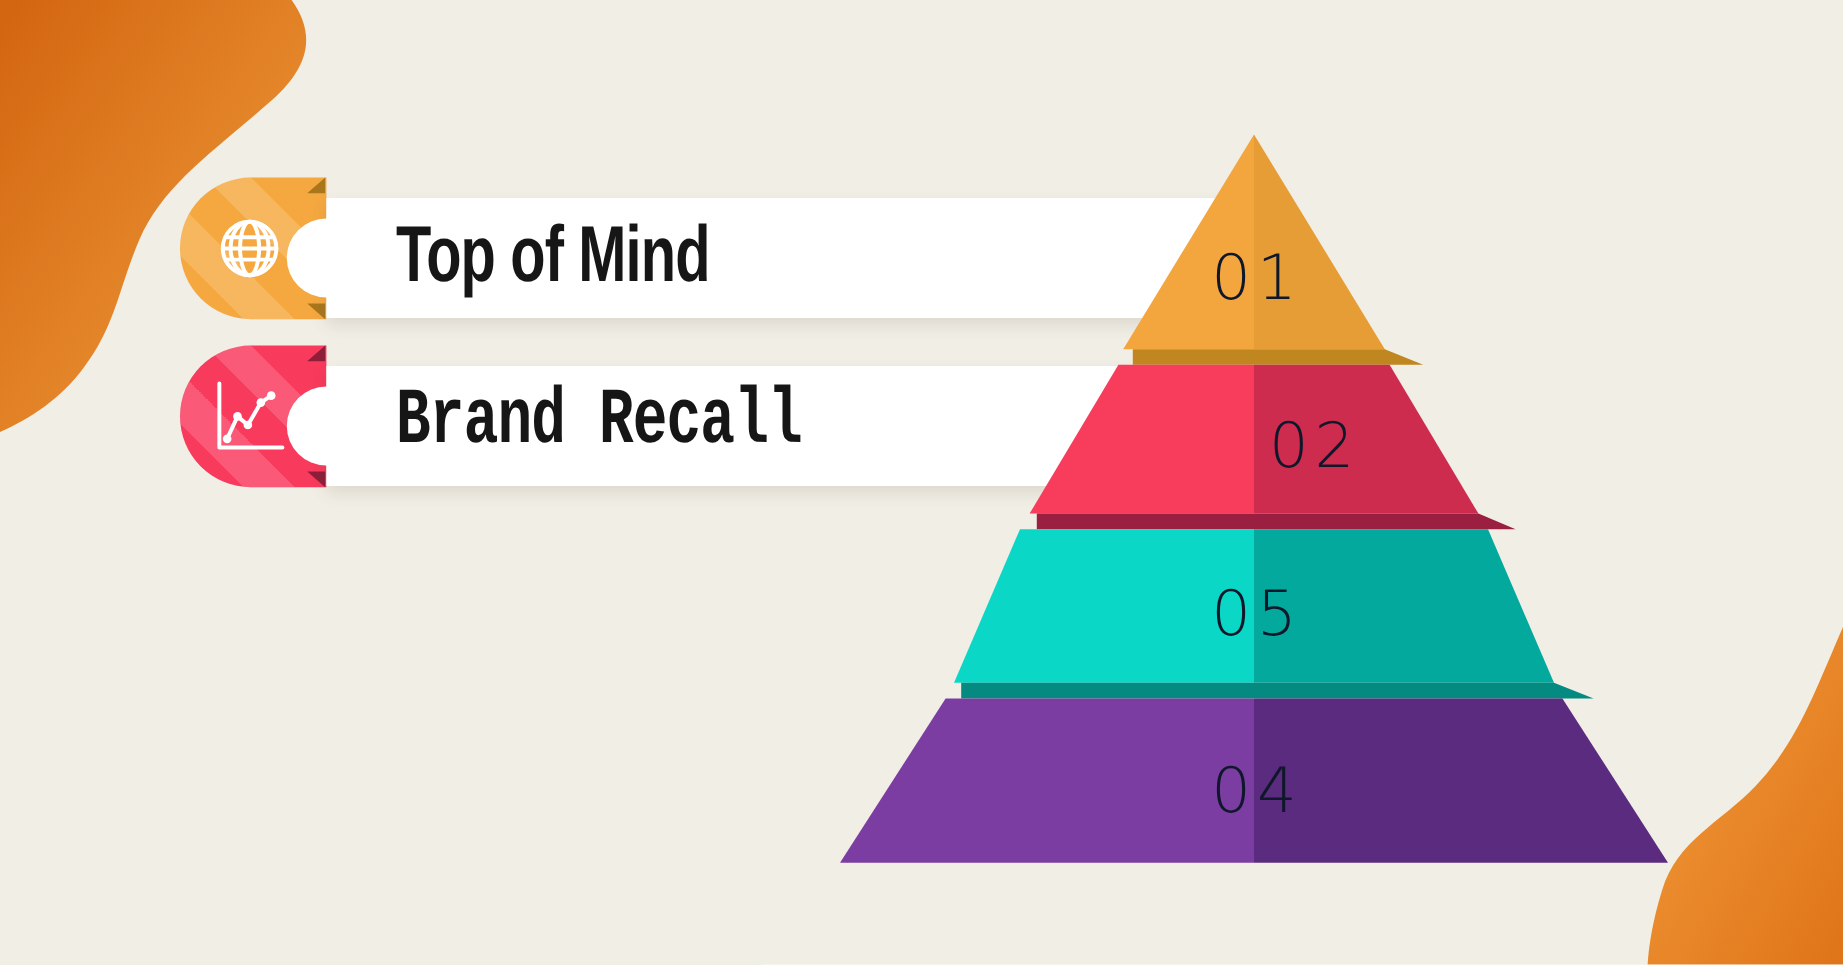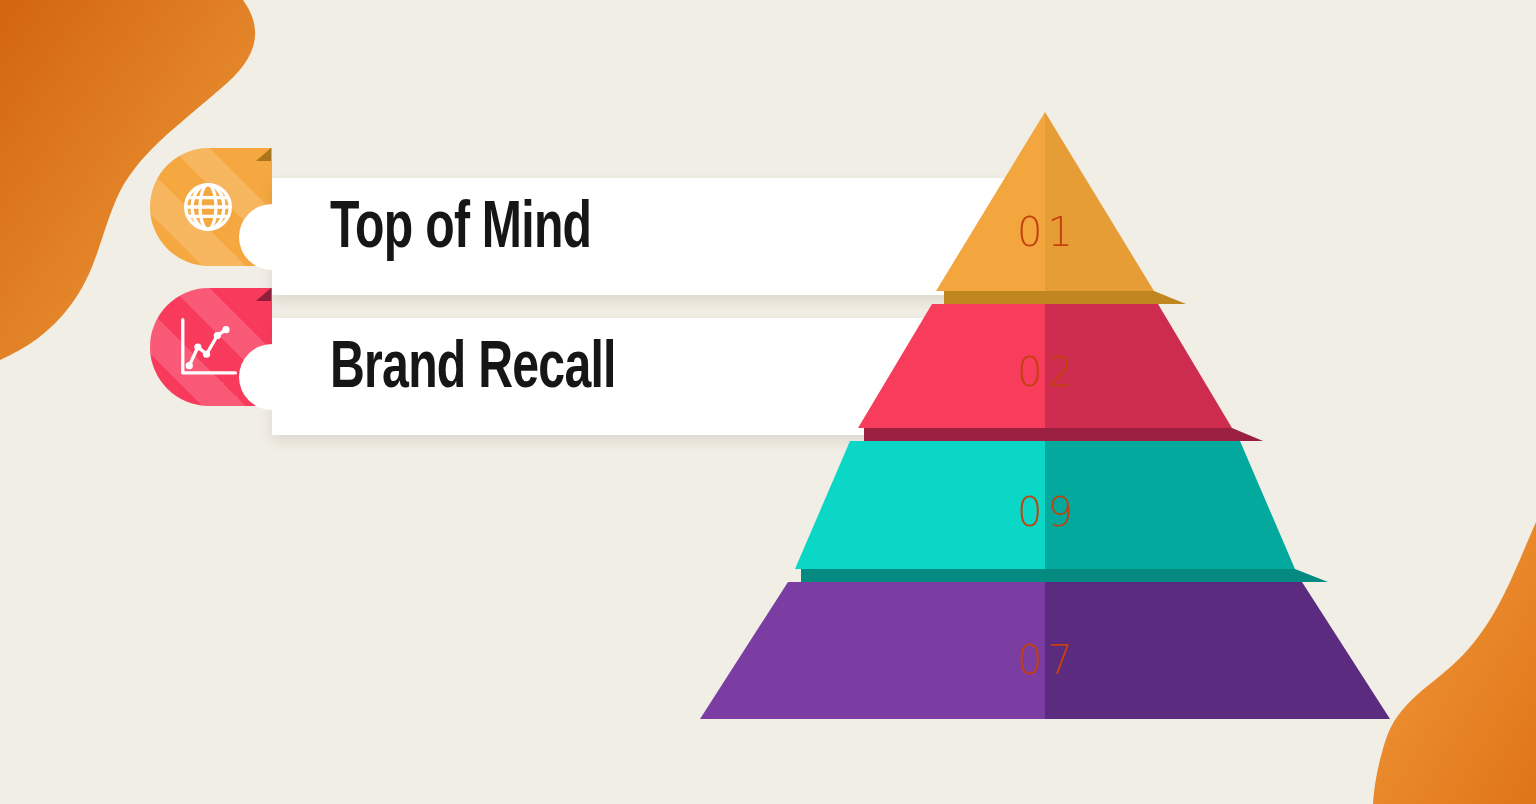--- a/index.html
+++ b/index.html
@@ -7,21 +7,21 @@
     position:relative;width:1536px;height:804px;overflow:hidden;
     background:#F1EEE5;
     font-family:"Liberation Sans", sans-serif;
   }
   svg{display:block;}
   .bg-svg{position:absolute;left:0;top:0;z-index:0;}
   .pyr-svg{position:absolute;left:0;top:0;z-index:5;pointer-events:none;}
 
   
   .row{position:absolute;left:150px;width:900px;height:118px;z-index:2;}
-  .row-1{top:148px;} .row-2{top:288px;} .row-3{top:428px;} .row-4{top:568px;}
+  .row-1{top:148px;} .row-2{top:288px;font-family:Liberation Mono, monospace;} .row-3{top:428px;} .row-4{top:568px;}
 
   .badge{
     position:absolute;left:0;top:0;width:122px;height:118px;
     background:var(--badge,#ccc);
     border-radius:59px 0 0 59px;
     overflow:hidden;
   }
   .badge::after{ 
     content:'';position:absolute;inset:0;
     background:linear-gradient(45deg,
@@ -29,21 +29,21 @@
       rgba(255,255,255,.16) 22% 40%,
       rgba(255,255,255,0) 40% 58%,
       rgba(255,255,255,.16) 58% 74%,
       rgba(255,255,255,0) 74%);
   }
   .fold{position:absolute;width:0;height:0;z-index:1;}
   .fold-top{left:106px;top:0;border-bottom:13px solid var(--fold,#555);border-left:15px solid transparent;}
   .fold-bottom{left:106px;bottom:0;border-top:13px solid var(--fold,#555);border-left:15px solid transparent;}
 
   .bar{
-    position:absolute;left:122px;top:30px;width:768px;height:117px;
+    position:absolute;left:122px;top:17px;width:768px;height:100px;
     background:#fff;z-index:2;
     box-shadow:0 6px 12px rgba(90,80,60,.13);
   }
   .bar::before{ 
     content:'';position:absolute;left:-33px;top:50%;
     width:66px;height:66px;margin-top:-33px;border-radius:50%;background:#fff;
   }
   .bar-label{
     position:absolute;left:58px;top:0;height:92px;line-height:92px;
     font-size:66px;font-weight:700;color:#161616;letter-spacing:-1px;
@@ -52,24 +52,24 @@
   .badge-icon{
     position:absolute;left:22px;top:23px;width:72px;height:72px;z-index:2;
   }
   .badge-icon svg{width:72px;height:72px;}
   .ic{stroke:#fff;stroke-width:4.6;fill:none;stroke-linecap:round;stroke-linejoin:round;}
   .icdot{fill:#fff;stroke:none;}
 
   
   .pyr-num{
     position:absolute;z-index:6;transform:translate(-50%,-50%);
-    color:#c2410c;font-family:"DejaVu Sans", sans-serif;font-weight:200;
-    font-size:40px;letter-spacing:5px;text-indent:5px;
+    color:#0f172a;font-family:"DejaVu Sans", sans-serif;font-weight:200;
+    font-size:52px;letter-spacing:5px;text-indent:5px;
   }
-  .num-1{left:1045px;top:232px;} .num-2{left:1045px;top:372px;text-align:right;}
+  .num-1{left:1045px;top:232px;} .num-2{left:1093px;top:372px;text-align:right;}
   .num-3{left:1045px;top:512px;} .num-4{left:1045px;top:660px;}
 </style>
 </head>
 <body>
 
 <div id="canvas" style="background: rgb(241, 238, 229);">
 
   <svg class="bg-svg" width="1536" height="804" viewBox="0 0 1536 804">
     <defs>
       <linearGradient id="gradTL" x1="0" y1="0" x2="1" y2="1">
@@ -139,16 +139,16 @@
     <polygon style="fill:var(--seg3-left,#0BD7C6)" points="850,441 1045,441 1045,569 795,569"></polygon>
     <polygon style="fill:var(--seg3-right,#04A99E)" points="1045,441 1240,441 1295,569 1045,569"></polygon>
     <polygon style="fill:var(--strip3,#058A82)" points="801,569 1295,569 1328,582 801,582"></polygon>
 
     <polygon style="fill:var(--seg4-left,#7B3DA2)" points="788,582 1045,582 1045,719 700,719"></polygon>
     <polygon style="fill:var(--seg4-right,#5B2B80)" points="1045,582 1302,582 1390,719 1045,719"></polygon>
   </svg>
 
   <div class="pyr-num num-1">01</div>
   <div class="pyr-num num-2">02</div>
-  <div class="pyr-num num-3">09</div>
-  <div class="pyr-num num-4">07</div>
+  <div class="pyr-num num-3">05</div>
+  <div class="pyr-num num-4">04</div>
 
 </div>
 
 </body></html>

